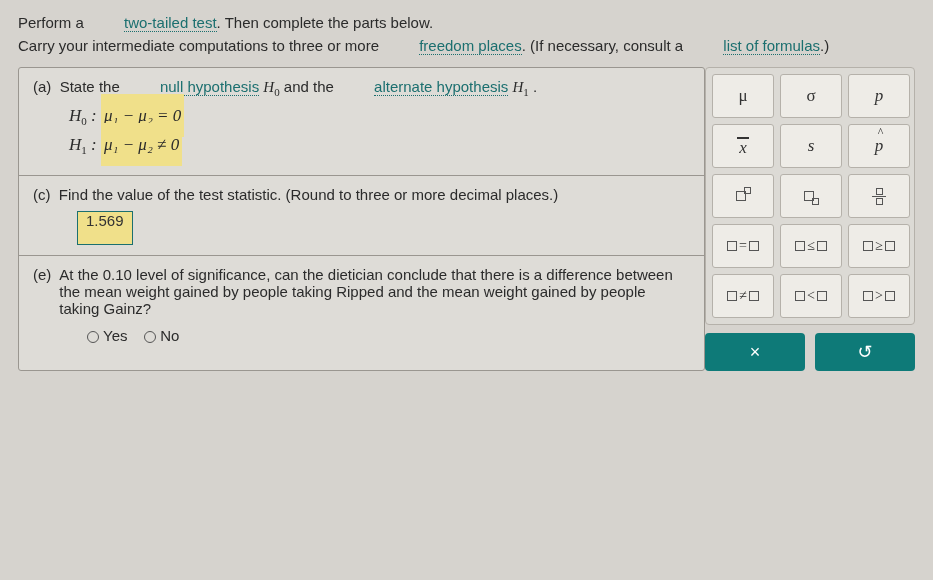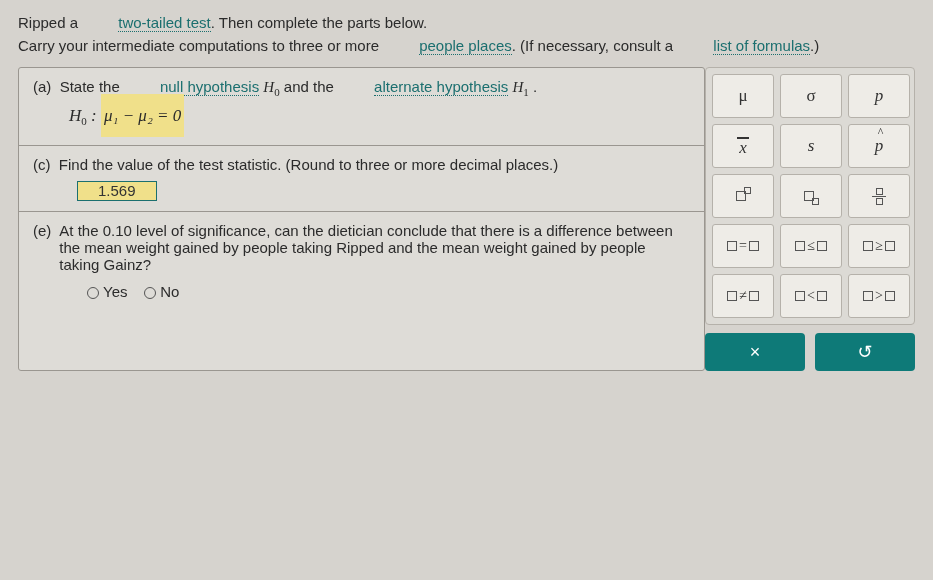--- a/index.html
+++ b/index.html
@@ -43,24 +43,24 @@
     display: inline-flex; align-items: center; justify-content: space-between;
     width: 140px; height: 24px;
     border: 1px solid #8a8680; background: #f2f0ec;
     padding: 0 6px; margin-left: 44px; margin-right: 80px; font-size: 14px;
     cursor: pointer;
   }
   .select-box .tri { font-size: 11px; }
   .dof-row { display: flex; align-items: center; margin-top: 8px; }
   .ans-input {
     display: inline-block;
-    min-width: 18px; height: 20px;
+    min-width: 18px; height: 34px;
     border: 1px solid #1b6f6f;
     background: #e9e7e2;
-    padding: 0 20px;
+    padding: 0 8px;
     color: #0d5555;
     margin-left: 44px;
   }
   .ans-val { background: #f0e08a; color: #333; }
   .radio { display: inline-block; width: 12px; height: 12px; border: 1.5px solid #555; border-radius: 50%; margin-right: 4px; vertical-align: -2px; }
   .palette {
     width: 210px;
     flex: 0 0 210px;
   }
   .pal-grid {
@@ -93,37 +93,40 @@
   .frac .bar { width:14px; }
   .over { display:inline-flex; flex-direction:column; align-items:center; line-height:0.8; }
   .over .obar { width: 12px; height:1.5px; background:#333; margin-bottom:2px;}
   .hat { position:relative; }
   .hat::before { content:"^"; position:absolute; top:-11px; left:3px; font-size:12px; font-style:normal;}
 </style>
 </head>
 <body>
 
 <div class="intro">
-  <span>Ripped a </span><span class="link">two-tailed test</span><span>. Then complete the parts below.</span><br>
-  <span>Carry your intermediate computations to three or more </span><span class="link">people places</span><span>. (If necessary, consult a </span><span class="link">list of formulas</span><span>.)</span>
+  <span>Perform a </span><span class="link">two-tailed test</span><span>. Then complete the parts below.</span><br>
+  <span>Carry your intermediate computations to three or more </span><span class="link">freedom places</span><span>. (If necessary, consult a </span><span class="link">list of formulas</span><span>.)</span>
 </div>
 
 <div class="wrap">
   <div class="card">
 
     <div class="section">
       <span>(a)</span>&nbsp;
       <span>State the </span><span class="link">null hypothesis</span>
       <span class="math"><span>H</span><span class="sub">0</span></span>
       <span> and the </span><span class="link">alternate hypothesis</span>
       <span class="math"><span>H</span><span class="sub">1</span></span><span> .</span>
 
       <div class="eq-row math">
         <span>H</span><span class="sub">0</span><span> : </span><span class="hl">μ₁ − μ₂ = 0</span>
       </div>
+      <div class="eq-row math">
+        <span>H</span><span class="sub">1</span><span> : </span><span class="hl">μ₁ − μ₂ ≠ 0</span>
+      </div>
     </div>
 
 
     <div class="section">
       <span>(c)</span>&nbsp;
       <span>Find the value of the test statistic. (Round to three or more decimal places.)</span>
       <div style="margin-top:8px;">
         <span class="ans-input ans-val">1.569</span>
       </div>
     </div>

